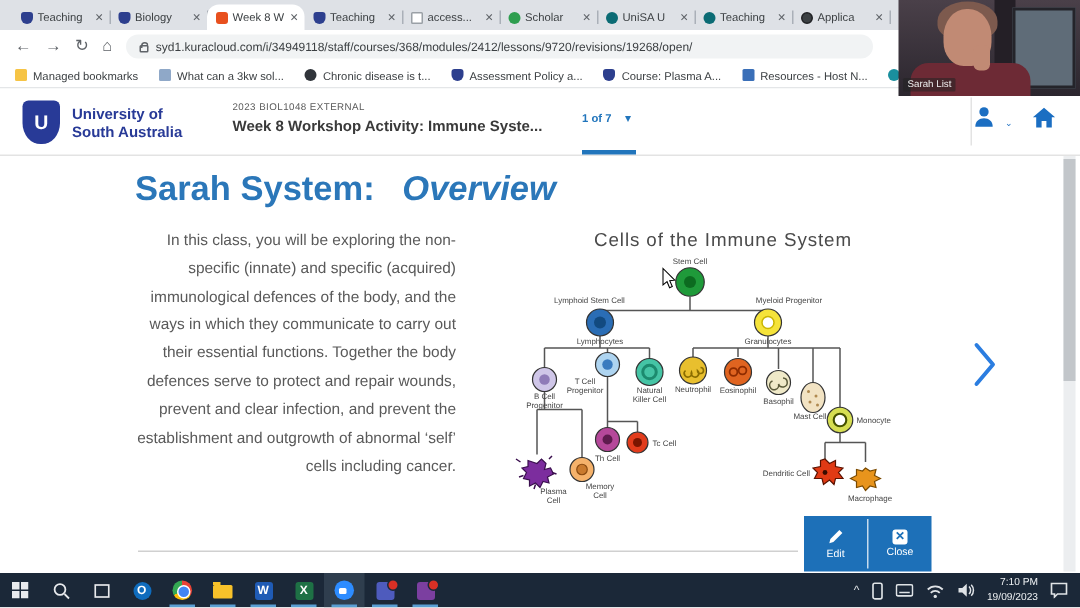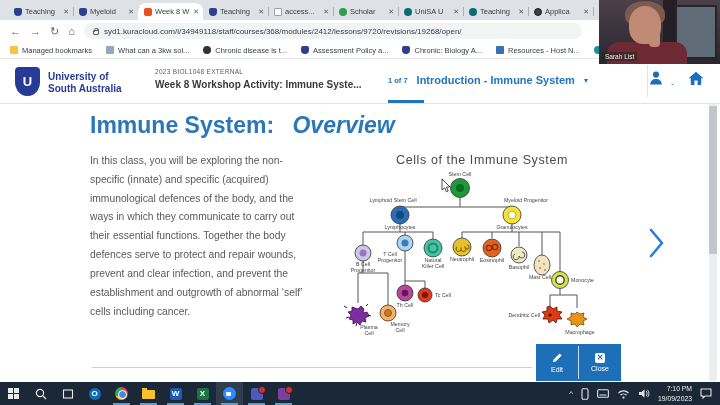--- a/index.html
+++ b/index.html
@@ -75,21 +75,21 @@
   .pager-caret { font-size:8px; }
   .pager-underline { position:absolute; left:388px; top:41px; width:36px; height:3px; background:#2175bc; }
   .header-right { position:absolute; right:16px; top:11px; display:flex; align-items:center; gap:13px; }
   .header-divider { position:absolute; right:72px; top:6px; width:1px; height:32px; background:#e3e3e3; }
   .hr-caret { font-size:6px; color:#1b6ec2; margin-left:-9px; margin-top:8px; }
 
   
   .heading { position:absolute; left:90px; top:112px; font-size:23px; font-weight:600; color:#2b77b9; }
   .heading em { font-style:italic;margin-left:12px; }
   .para { position:absolute; left:90px; width:214px; font-size:10.3px; line-height:1.83; color:#595959; }
-  .p1 { top:152px; } .p2 { top:306px; }
+  .p1 { top:152px;text-align:right; } .p2 { top:306px; }
 
   .diagram { position:absolute; left:330px; top:148px; }
   .dtitle { font-size:12.5px; fill:#4a4a4a; letter-spacing:.6px; text-anchor:middle; }
   .dlbl { font-size:5.3px; fill:#454545; text-anchor:middle; }
   .dlbl.st { text-anchor:start; } .dlbl.en { text-anchor:end; }
   .dline { stroke:#555; stroke-width:1; fill:none; }
   .cell { stroke:#333; stroke-width:.8; }
 
   .next-chevron { position:absolute; left:648px; top:227px; }
   .content-rule { position:absolute; left:92px; top:367px; width:440px; height:1px; background:#d0d0d0; }
@@ -136,21 +136,21 @@
 <div class="screen">
 
   <div class="tabbar">
     <div class="tab">
       <span class="tico i-shield"></span>
       <span class="tlabel">Teaching</span>
       <span class="tclose">✕</span>
     </div>
     <div class="tab">
       <span class="tico i-shield"></span>
-      <span class="tlabel">Myeloid</span>
+      <span class="tlabel">Biology</span>
       <span class="tclose">✕</span>
     </div>
     <div class="tab active">
       <span class="tico i-kura"></span>
       <span class="tlabel">Week 8 W</span>
       <span class="tclose">✕</span>
     </div>
     <div class="tab">
       <span class="tico i-shield"></span>
       <span class="tlabel">Teaching</span>
@@ -207,21 +207,21 @@
     <span class="bmk">
         <span class="bico b-dark"></span>
         <span>Chronic disease is t...</span>
       </span>
     <span class="bmk">
         <span class="bico b-shield"></span>
         <span>Assessment Policy a...</span>
       </span>
     <span class="bmk">
         <span class="bico b-shield"></span>
-        <span>Chronic: Biology A...</span>
+        <span>Course: Plasma A...</span>
       </span>
     <span class="bmk">
         <span class="bico b-grid"></span>
         <span>Resources - Host N...</span>
       </span>
     <span class="bmk">
         <span class="bico b-dots"></span>
         <span>Fellowship | Advanc...</span>
       </span>
   </div>
@@ -231,38 +231,37 @@
     <div class="uni-name">
       <div>University of</div>
       <div>South Australia</div>
     </div>
     <div class="course-block">
       <div class="course-code">2023 BIOL1048 EXTERNAL</div>
       <div class="course-title">Week 8 Workshop Activity: Immune Syste...</div>
     </div>
     <div class="pager">
       <span class="pager-count">1 of 7</span>
-      <span class="pager-title">Introduction - Immune System</span>
       <span class="pager-caret">▾</span>
     </div>
     <div class="pager-underline"></div>
     <div class="header-divider"></div>
     <div class="header-right">
       <svg width="17" height="16" viewBox="0 0 17 16">
         <circle cx="7" cy="4.6" r="3.1" fill="#1b6ec2"></circle>
         <path d="M1.2,14.5 c0-3.6 2.6-5.6 5.8-5.6 s5.8,2 5.8,5.6 Z" fill="#1b6ec2"></path>
       </svg>
       <span class="hr-caret">⌄</span>
       <svg width="16" height="15" viewBox="0 0 16 15">
         <path d="M8,0.8 L15.4,7.2 H13.2 V14 H9.6 V9.6 H6.4 V14 H2.8 V7.2 H0.6 Z" fill="#1b6ec2"></path>
       </svg>
     </div>
   </div>
 
-  <div class="heading"><span>Immune System: </span><em>Overview</em></div>
+  <div class="heading"><span>Sarah System: </span><em>Overview</em></div>
 
   <p class="para p1">In this class, you will be exploring the non-specific (innate) and specific (acquired) immunological defences of the body, and the ways in which they communicate to carry out their essential functions. Together the body defences serve to protect and repair wounds, prevent and clear infection, and prevent the establishment and outgrowth of abnormal ‘self’ cells including cancer.</p>
 
   <svg class="diagram" width="320" height="200" viewBox="0 0 320 200">
     <text class="dtitle" x="152" y="16">Cells of the Immune System</text>
 
     <path class="dline" d="M130,50 V59 M70,59 H182 M70,59 V60 M182,59 V60"></path>
     <path class="dline" d="M70,76 V84 M33,84 H103 M33,84 V97 M75,84 V87 M103,84 V91"></path>
     <path class="dline" d="M182,76 V84 M132,84 H230 M132,84 V90 M162,84 V90 M189,84 V98 M212,84 V107 M230,84 V124"></path>
     <path class="dline" d="M75,103 V133 M75,133 H95 M75,133 V137 M95,133 V140"></path>

